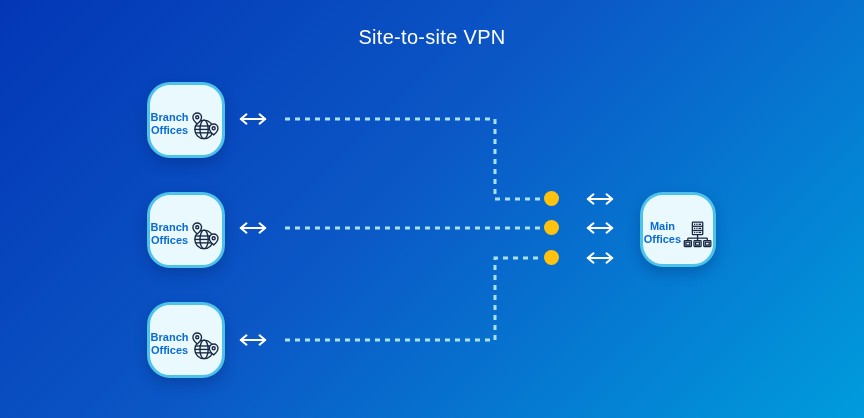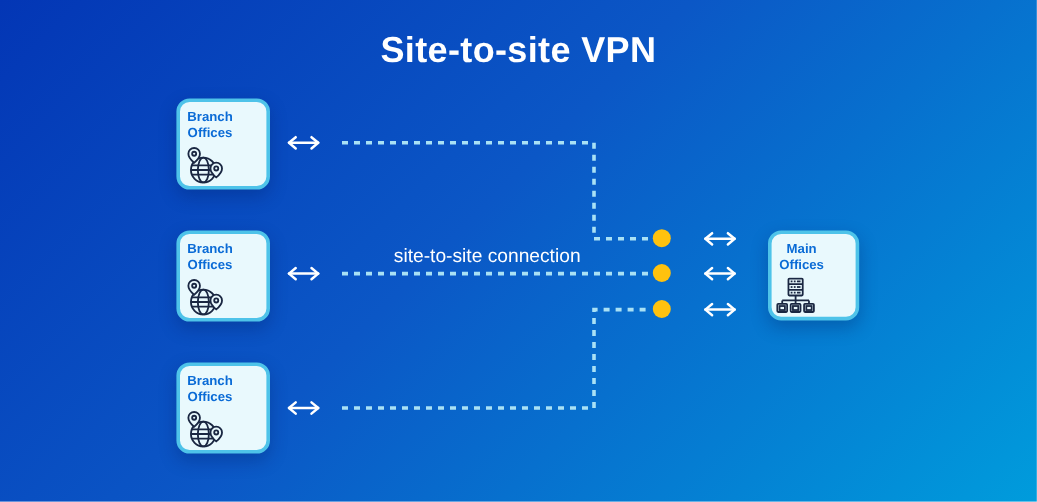--- a/index.html
+++ b/index.html
@@ -11,36 +11,36 @@
     background: linear-gradient(135deg, #0336B5 0%, #0B57C6 45%, #009CDC 100%);
     font-family: "Liberation Sans", sans-serif;
   }
   .title {
     position: absolute;
     top: 26px;
     left: 0;
     width: 864px;
     text-align: center;
     color: #FFFFFF;
-    font-size: 30px;
-    font-weight: bold;
+    font-size: 20px;
+    font-weight: normal;
     letter-spacing: 0.3px;
   }
   .node {
     position: absolute;
     width: 78px;
     height: 76px;
     background: #E9F9FD;
     border: 3px solid #4EC3E9;
-    border-radius: 11px;
+    border-radius: 23px;
     box-sizing: border-box;
     box-shadow: 0 6px 14px rgba(0, 25, 90, 0.28);
     display: flex;
-    flex-direction: column;
-    align-items: flex-start;
+    flex-direction: row;
+    align-items: center;
     padding-top: 7px;
   }
   .node-label {
     color: #0A6BD6;
     font-size: 11px;
     font-weight: bold;
     line-height: 1.15;
     text-align: center;
     width: 50px;
   }
@@ -86,21 +86,20 @@
   <div class="title">Site-to-site VPN</div>
 
   <svg class="wires" width="864" height="418" viewBox="0 0 864 418">
     <g fill="none" stroke="#A9E1F5" stroke-width="3" stroke-dasharray="5 5">
       <path d="M285,119 H495 V199 H543"></path>
       <path d="M285,228 H543"></path>
       <path d="M285,340 H495 V258 H543"></path>
     </g>
   </svg>
 
-  <div class="connection-label">site-to-site connection</div>
 
   <div class="node branch-1">
     <div class="node-label">Branch Offices</div>
     <svg class="node-icon" width="42" height="38" viewBox="0 0 48 44">
       <g fill="none" stroke="#1A2742" stroke-width="2">
         <circle cx="22" cy="27" r="13.5"></circle>
         <ellipse cx="22" cy="27" rx="6" ry="13.5"></ellipse>
         <line x1="9.6" y1="22" x2="34.4" y2="22"></line>
         <line x1="8.5" y1="27" x2="35.5" y2="27"></line>
         <line x1="9.6" y1="32" x2="34.4" y2="32"></line>

